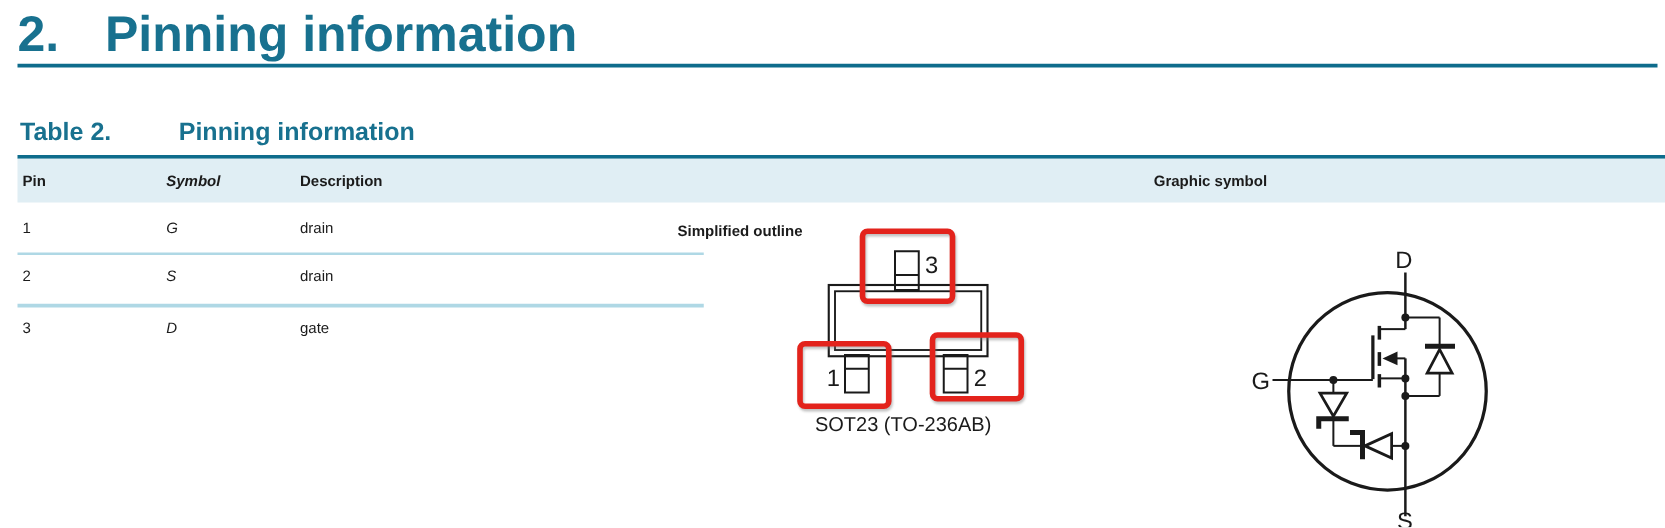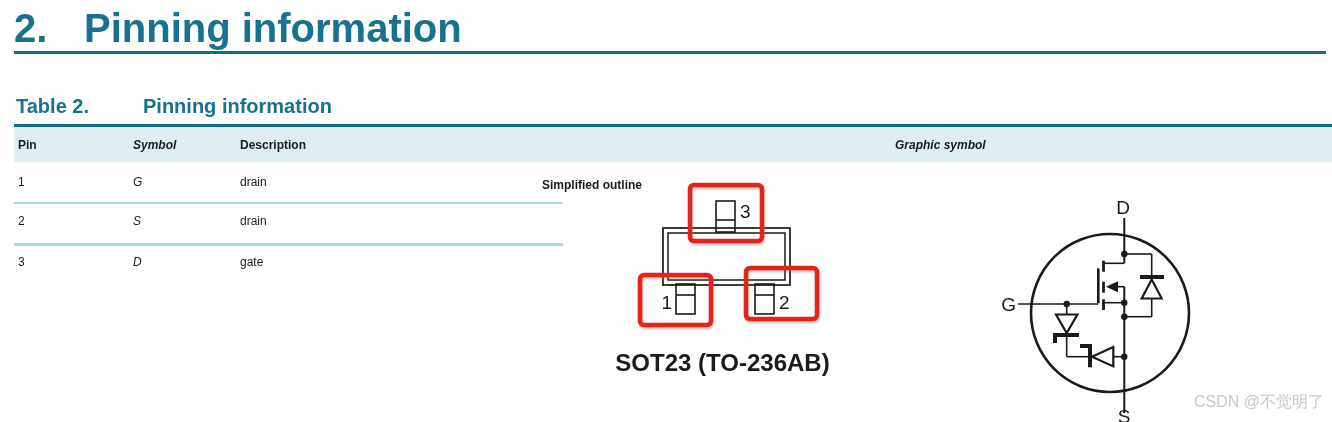--- a/index.html
+++ b/index.html
@@ -24,30 +24,30 @@
   
   .tcaption{position:absolute;top:95px;font-size:20px;font-weight:bold;color:var(--accent-teal);white-space:nowrap;}
   .tcap-label{position:absolute;left:16px;top:0;}
   .tcap-title{position:absolute;left:143px;top:0;}
   
   .t-toprule{position:absolute;left:14px;top:124px;width:1318px;height:3px;background:var(--rule-teal);}
   .t-head{position:absolute;left:14px;top:127px;width:1318px;height:35px;background:var(--header-bg);}
   .hrow,.trow{position:absolute;left:0;width:1332px;height:0;}
   .hrow span,.trow span{position:absolute;white-space:nowrap;font-size:12px;line-height:22px;}
   .hrow span{font-weight:bold;}
-  .c1{left:18px;} .c2{left:133px;font-style:italic;} .c3{left:240px;} .c4{left:542px;margin-top:40px;} .c5{left:895px;font-style:italic;}
+  .c1{left:18px;} .c2{left:133px;font-style:italic;} .c3{left:240px;} .c4{left:542px;margin-top:40px;} .c5{left:923px;}
   .hrow{top:134px;}
   .r1{top:171px;} .r2{top:210px;} .r3{top:251px;}
   .divider{position:absolute;left:14px;width:549px;background:var(--row-divider);}
   .d1{top:202px;height:1.5px;}
   .d2{top:243px;height:2.5px;}
   
   .outline-svg{position:absolute;left:615px;top:178px;}
   .symbol-svg{position:absolute;left:1000px;top:192px;}
-  .pkg-caption{position:absolute;left:605px;top:349px;width:235px;text-align:center;font-size:24px;font-weight:bold;white-space:nowrap;}
+  .pkg-caption{position:absolute;left:605px;top:332px;width:235px;text-align:center;font-size:16px;font-weight:normal;white-space:nowrap;}
   .hl{fill:none;stroke:var(--highlight-red);stroke-width:4.5px;filter:drop-shadow(1.5px 2px 1px rgba(120,120,120,.45));}
   .ln{stroke:#1a1a1a;fill:none;}
   .lbl{font-family:"Liberation Sans","DejaVu Sans",sans-serif;font-size:19px;fill:#1a1a1a;}
   
   .watermark{position:absolute;right:8px;top:392px;font-size:16px;color:var(--watermark-gray);
     text-shadow:1px 1px 0 #ffffff;white-space:nowrap;}
 </style>
 </head>
 <body>
 
@@ -152,15 +152,14 @@
     <polygon points="56,122.5 77.4,122.5 66.7,141" fill="#fff" class="ln" stroke-width="2.2"></polygon>
     <polyline points="55,151 55,143 79,143" class="ln" stroke-width="4"></polyline>
     <line x1="66.7" y1="143" x2="66.7" y2="164.7" class="ln" stroke-width="1.6"></line>
     <line x1="66.7" y1="164.7" x2="89" y2="164.7" class="ln" stroke-width="1.6"></line>
     <polyline points="80,154 90,154 90,175.3" class="ln" stroke-width="4"></polyline>
     <polygon points="92,164.7 113.3,155 113.3,174.4" fill="#fff" class="ln" stroke-width="2.2"></polygon>
     <line x1="113.3" y1="164.7" x2="124.3" y2="164.7" class="ln" stroke-width="1.6"></line>
     <circle cx="124.3" cy="164.7" r="3.2" fill="#1a1a1a"></circle>
   </svg>
 
-  <div class="watermark">CSDN @不觉明了</div>
 
 </div>
 
 </body></html>

